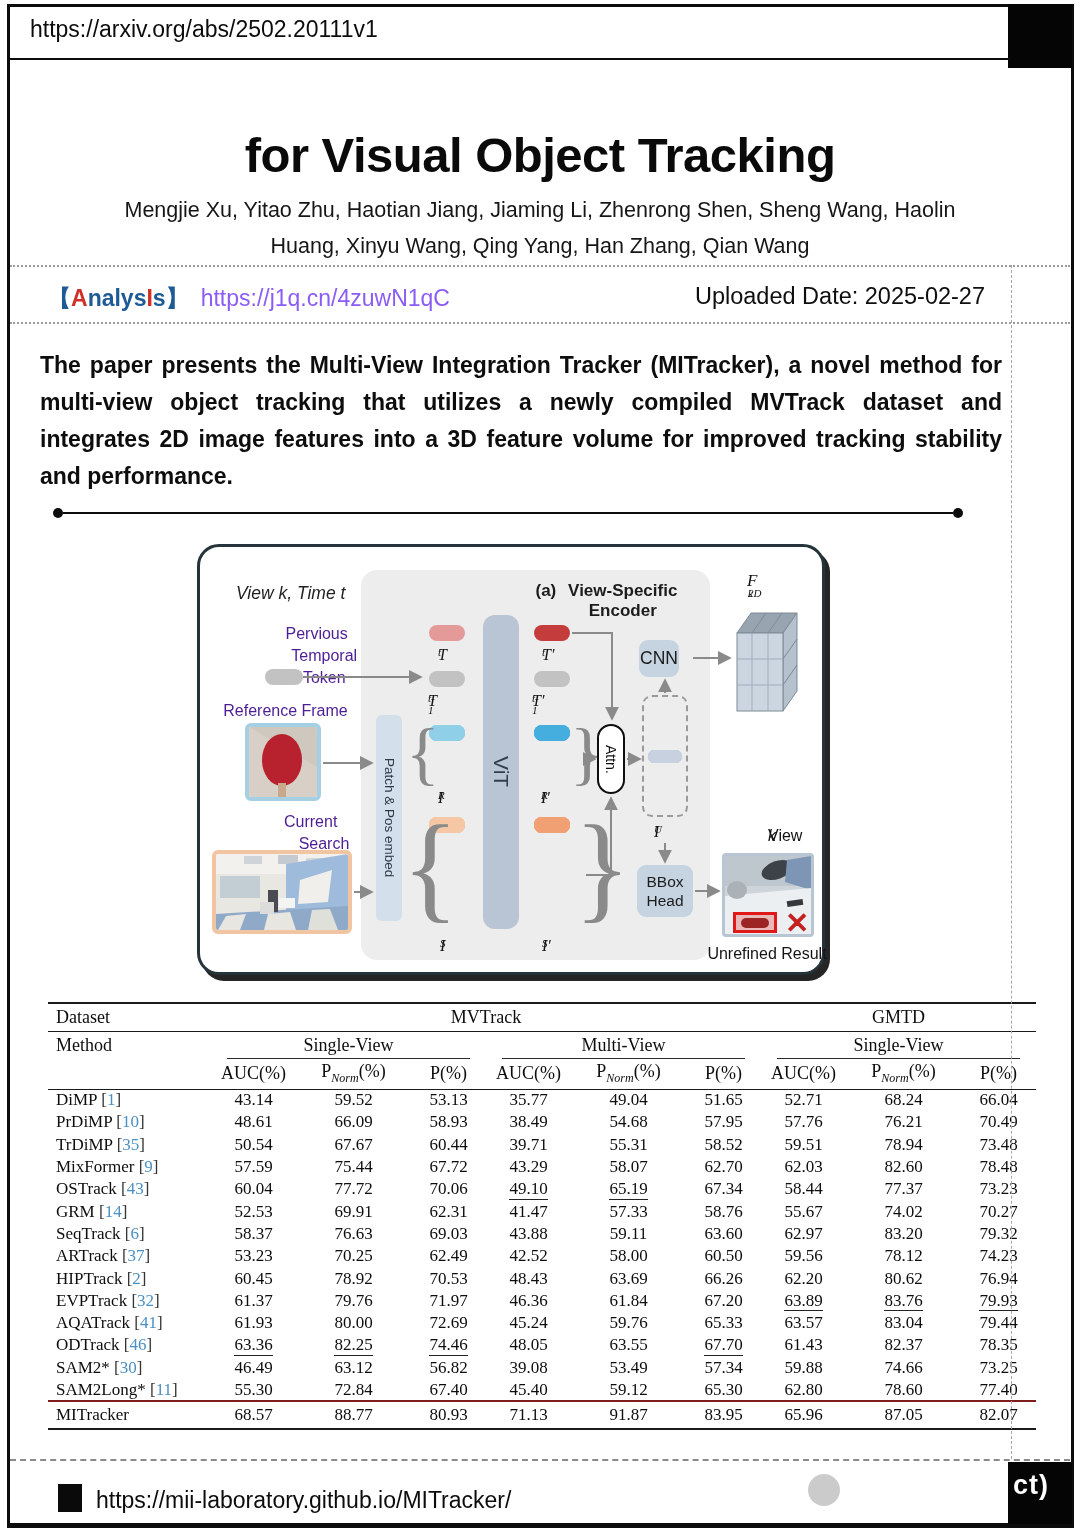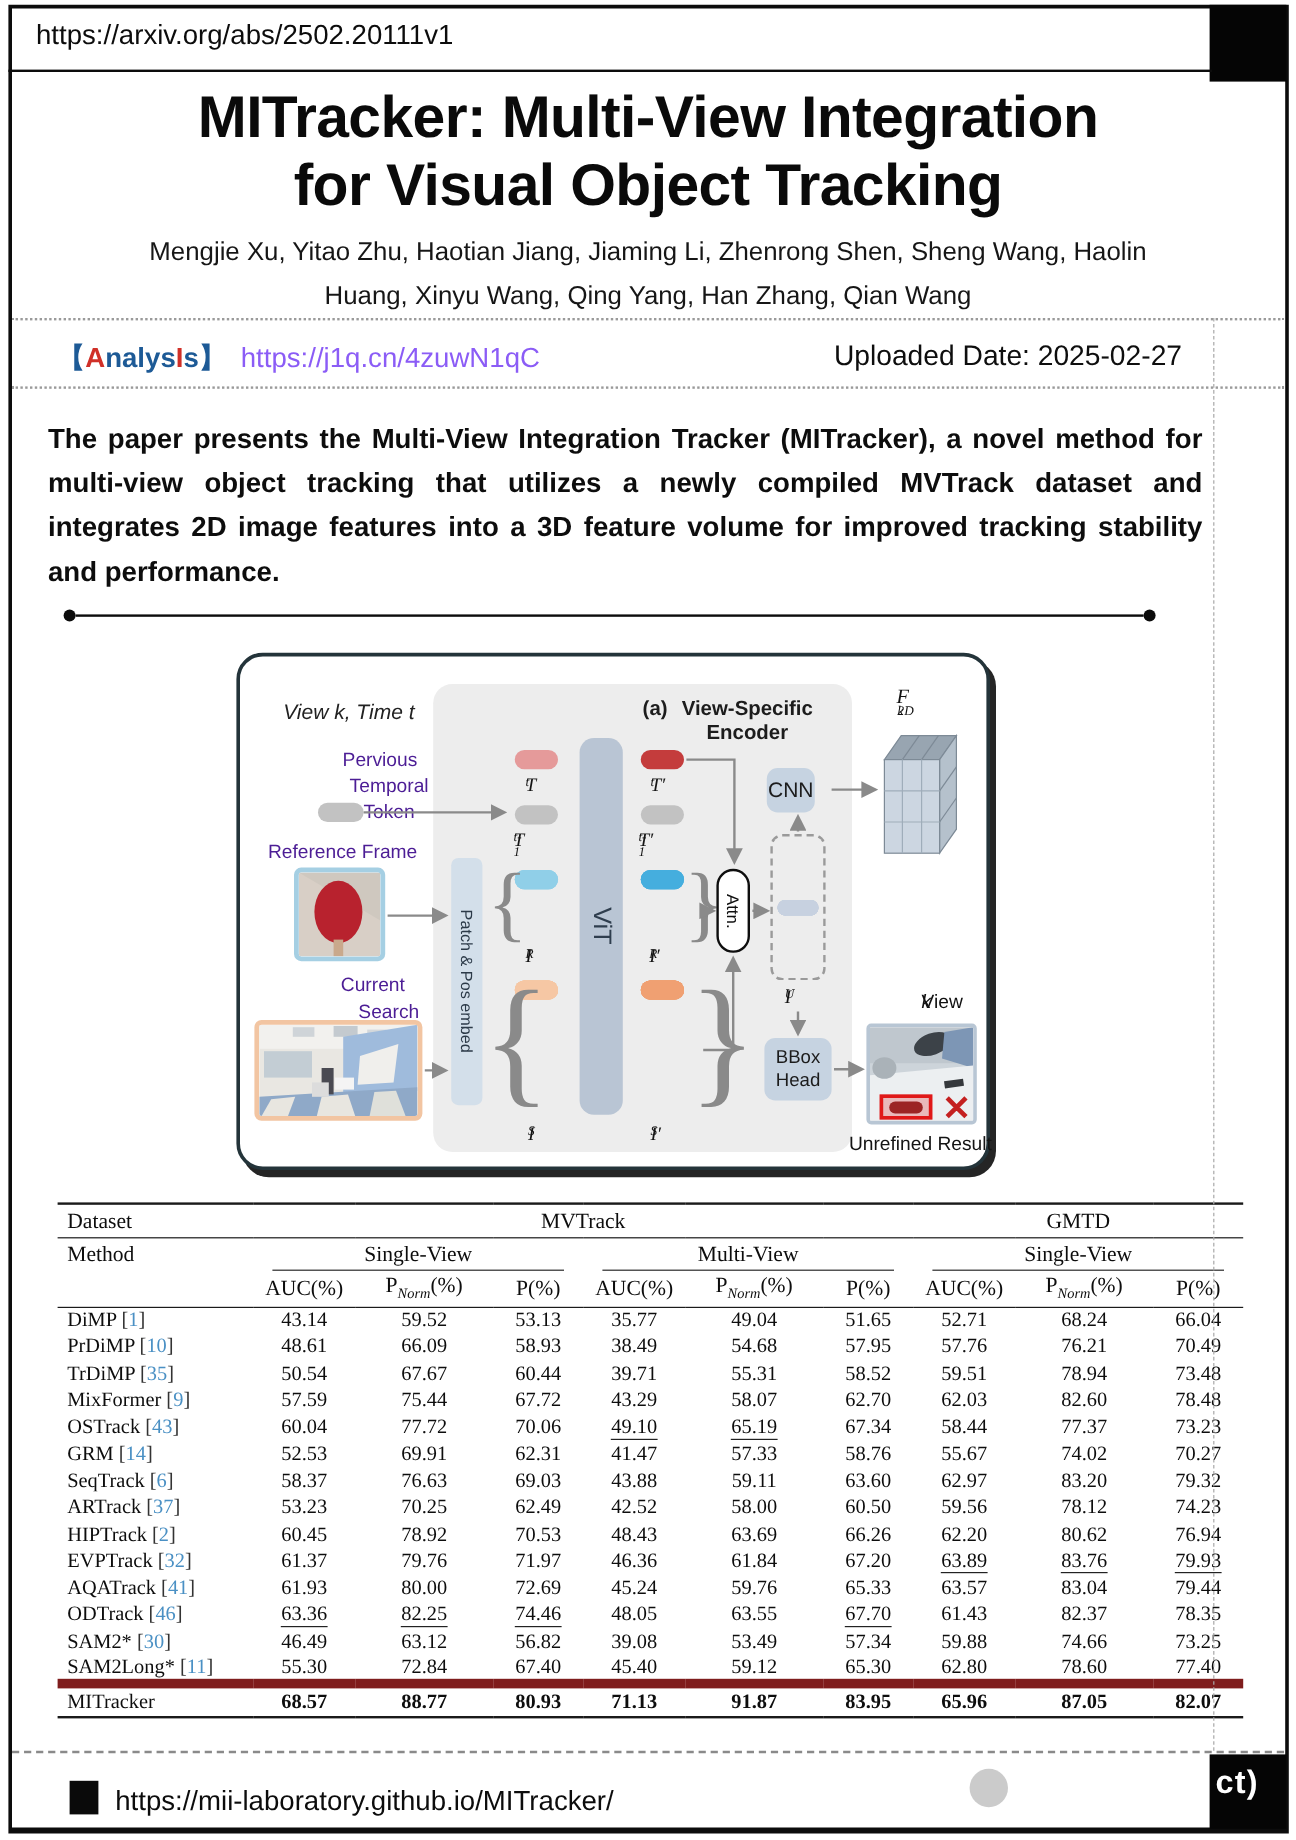--- a/index.html
+++ b/index.html
@@ -120,22 +120,22 @@
   .results .method, .results .hleft { text-align:left; padding-left:8px; }
   .results tr { height:22.3px; }
   .results tr.r1 { height:28px; border-top:2.5px solid #1a1a1a; border-bottom:1.5px solid #1a1a1a; }
   .results tr.r2 { height:28px; }
   .results tr.r3 { height:30px; border-bottom:1.5px solid #1a1a1a; }
   .results thead { font-size:18px; }
   .results td.cm { position:relative; }
   .results td.cm::after { content:''; position:absolute; left:16px; right:16px; bottom:0;
     border-bottom:1.4px solid #2a2a2a; }
   .results sub { font-size:12px; font-style:italic; }
-  .results tbody tr:last-child { border-top:8px solid #7f1d1d; border-bottom:2.5px solid #1a1a1a; height:28px; }
-  .results tr.final td:not(.method) { font-weight:bold; }
+  .results tbody tr:last-child { border-top:2px solid #7f1d1d; border-bottom:2.5px solid #1a1a1a; height:28px; }
+  .results tr.final td:not(.method) { font-weight:normal; }
   .results .ul { border-bottom:1.5px solid #222; padding-bottom:0.5px; }
   .results .br { color:#333; }
   .results .cite { color:#4a90c4; }
 
   
   .foot-sq { position:absolute; left:58px; top:1484px; width:24px; height:28px; background:#0a0a0a; }
   .foot-url { position:absolute; left:96px; top:1487px; font-size:23px; color:#0c0c0c; text-decoration:none; }
   .wm { position:absolute; right:72px; top:1474px; font-size:27px; font-weight:bold; white-space:nowrap;
     color:rgba(255,255,255,0.92); -webkit-text-stroke:1.3px #b2b2b2; letter-spacing:1px; }
   .wm-logo { position:absolute; right:240px; top:1474px; width:32px; height:32px; border-radius:50%;
@@ -147,21 +147,21 @@
 <body>
 
 <div class="page">
   <div class="outer-border"></div>
 
   <a class="hdr-url" href="#">https://arxiv.org/abs/2502.20111v1</a>
   <div class="corner-box-top"></div>
   <div class="hdr-rule"></div>
 
   <h1 class="title">
-    <span>MITracker: Multi-View Integration</span><br>
+    <br>
     <span>for Visual Object Tracking</span>
   </h1>
   <div class="authors">
     <span>Mengjie Xu, Yitao Zhu, Haotian Jiang, Jiaming Li, Zhenrong Shen, Sheng Wang, Haolin</span><br>
     <span>Huang, Xinyu Wang, Qing Yang, Han Zhang, Qian Wang</span>
   </div>
 
   <div class="dotline d1"></div>
 
   <div class="analysis">

